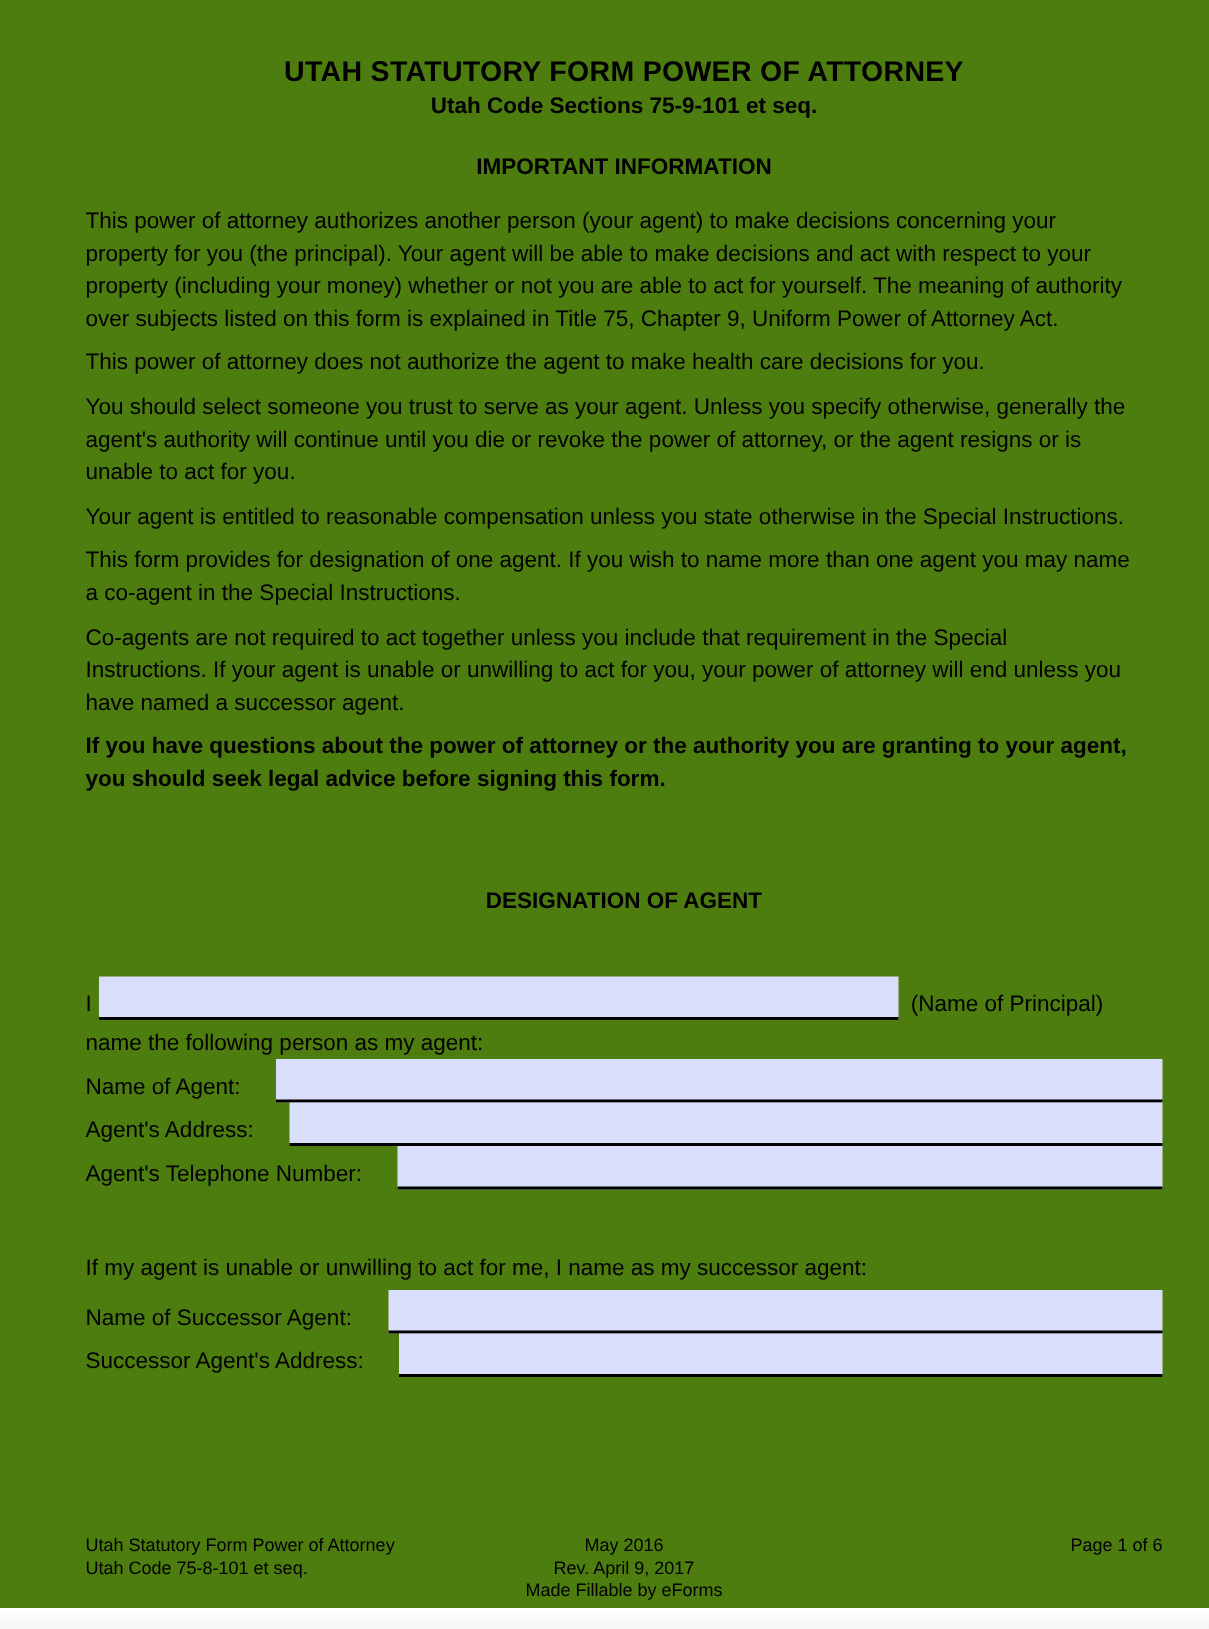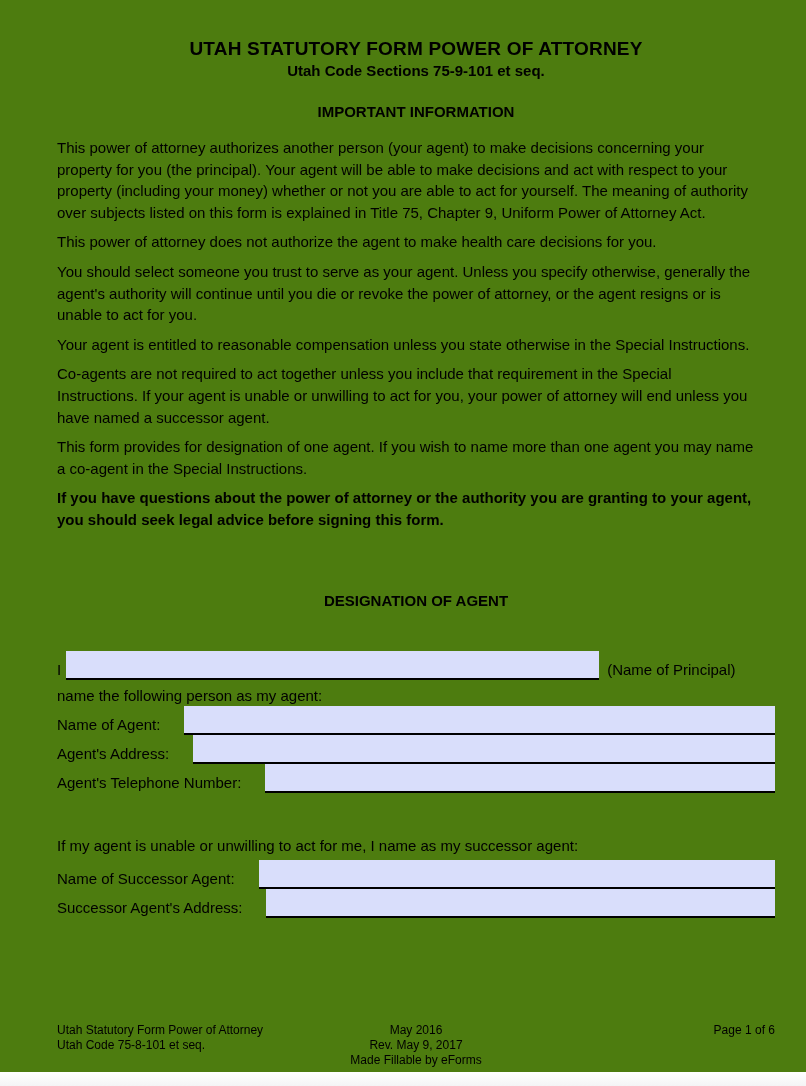--- a/index.html
+++ b/index.html
@@ -118,22 +118,22 @@
 
     <h1 class="doc-title">UTAH STATUTORY FORM POWER OF ATTORNEY</h1>
     <h2 class="doc-subtitle">Utah Code Sections 75-9-101 et seq.</h2>
 
     <h3 class="section-heading">IMPORTANT INFORMATION</h3>
 
     <p class="para">This power of attorney authorizes another person (your agent) to make decisions concerning your property for you (the principal). Your agent will be able to make decisions and act with respect to your property (including your money) whether or not you are able to act for yourself. The meaning of authority over subjects listed on this form is explained in Title 75, Chapter 9, Uniform Power of Attorney Act.</p>
     <p class="para">This power of attorney does not authorize the agent to make health care decisions for you.</p>
     <p class="para">You should select someone you trust to serve as your agent. Unless you specify otherwise, generally the agent's authority will continue until you die or revoke the power of attorney, or the agent resigns or is unable to act for you.</p>
     <p class="para">Your agent is entitled to reasonable compensation unless you state otherwise in the Special Instructions.</p>
+    <p class="para">This form provides for designation of one agent. If you wish to name more than one agent you may name a co-agent in the Special Instructions.</p>
     <p class="para">Co-agents are not required to act together unless you include that requirement in the Special Instructions. If your agent is unable or unwilling to act for you, your power of attorney will end unless you have named a successor agent.</p>
-    <p class="para">This form provides for designation of one agent. If you wish to name more than one agent you may name a co-agent in the Special Instructions.</p>
     <p class="para bold">If you have questions about the power of attorney or the authority you are granting to your agent, you should seek legal advice before signing this form.</p>
 
     <h3 class="designation-heading">DESIGNATION OF AGENT</h3>
 
     <div class="principal-row">
       <span class="prefix">I</span>
       <input type="text" class="field-input" value="" style="">
       <span class="suffix">(Name of Principal)</span>
     </div>
 
@@ -168,20 +168,20 @@
 
   </div>
 
   <div class="doc-footer">
     <div class="f-left">
       <div>Utah Statutory Form Power of Attorney</div>
       <div>Utah Code 75-8-101 et seq.</div>
     </div>
     <div class="f-center">
       <div>May 2016</div>
-      <div>Rev. May 9, 2017</div>
+      <div>Rev. April 9, 2017</div>
       <div>Made Fillable by eForms</div>
     </div>
     <div class="f-right">Page 1 of 6</div>
   </div>
 
   <div class="page-bottom-strip"></div>
 </div>
 
 </body></html>

